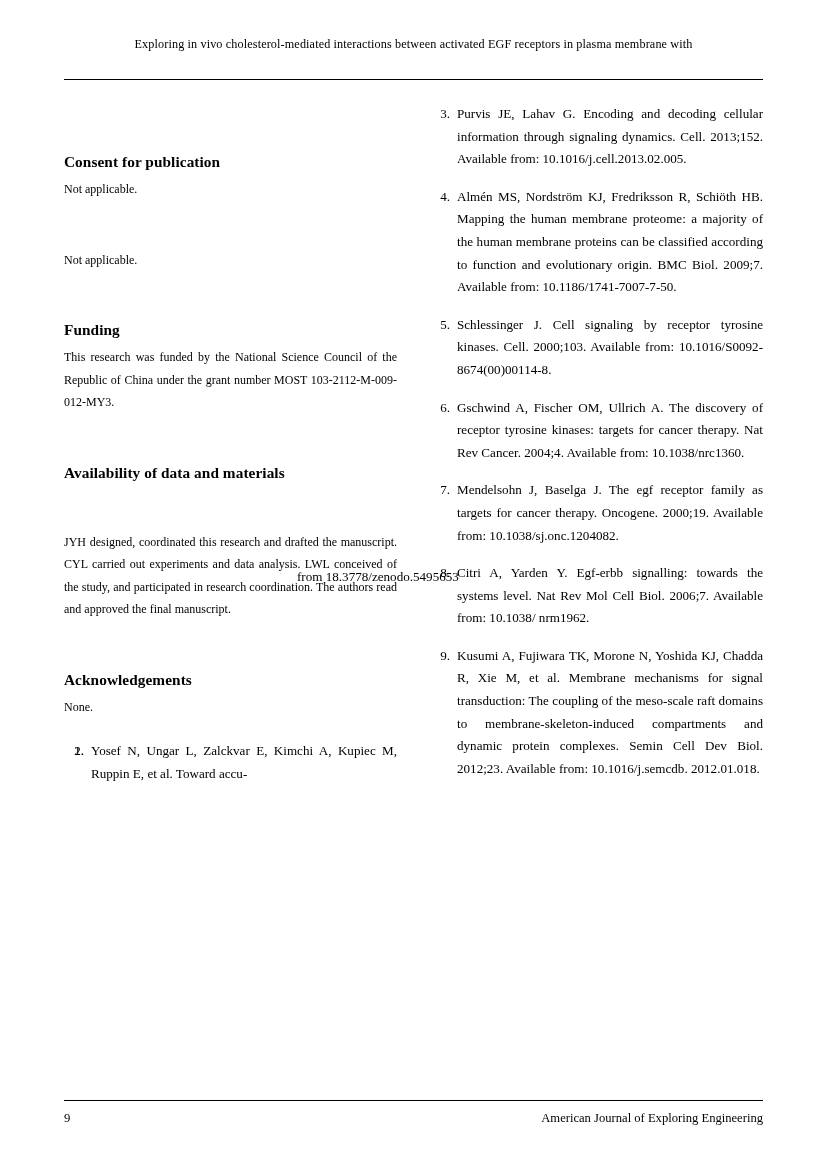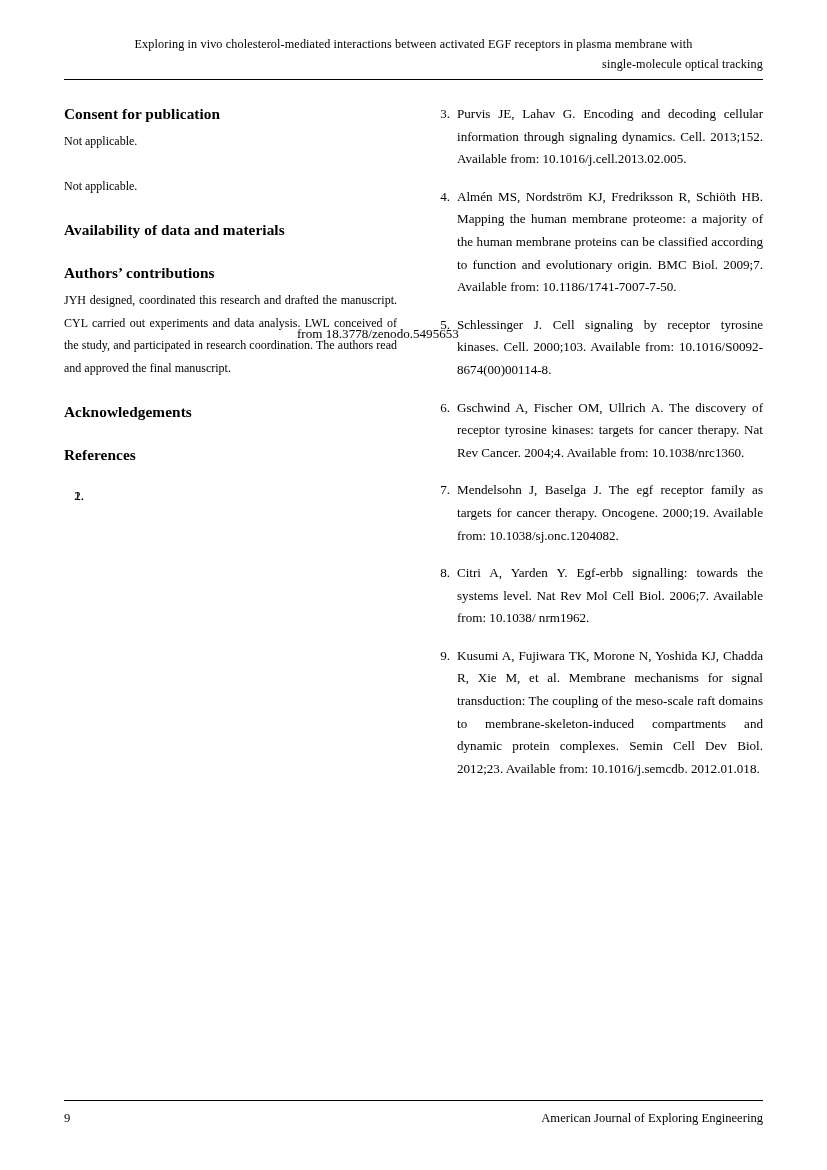--- a/index.html
+++ b/index.html
@@ -58,21 +58,21 @@
   .col-left { left: 0; }
   .col-right { left: 366px; }
 
   h2.sec {
     font-size: 15.3px;
     font-weight: bold;
     margin: 0 0 6px 0;
     line-height: 21px;
     letter-spacing: 0.005em;
   }
-  .sec-block { margin-bottom: 22px; }
+  .sec-block { margin-bottom: 22px; margin-top: 48px; }
   .sec-block.tight { margin-bottom: 20px; }
   p.body {
     font-size: 12px;
     line-height: 22.5px;
     margin: 0;
     text-align: justify;
     text-justify: inter-word;
   }
   p.body.nojust { text-align: left; }
 
@@ -148,62 +148,63 @@
   }
   .clear { clear: both; }
 </style>
 </head>
 <body>
 
 <div class="page">
 
   <div class="runhead">
     <span class="l1">Exploring in vivo cholesterol-mediated interactions between activated EGF receptors in plasma membrane with</span>
-    <span class="l2">single-molecule optical tracking</span>
   </div>
   <div class="runhead-rule"></div>
 
   <div class="cols">
 
     <div class="col col-left">
 
       <div class="sec-block">
         <h2 class="sec">Consent for publication</h2>
         <p class="body nojust">Not applicable.</p>
       </div>
 
       <div class="sec-block">
         <p class="body nojust">Not applicable.</p>
       </div>
 
+      <div class="sec-block">
+        <h2 class="sec">Funding</h2>
+        <p class="body">This research was funded by the National Science Council of the Republic of China under the grant number MOST 103-2112-M-009-012-MY3.</p>
+      </div>
 
       <div class="sec-block overlap">
         <h2 class="sec">Availability of data and materials</h2>
         <span class="over-text" style="top:104px">from 18.3778/zenodo.5495653</span>
       </div>
 
       <div class="sec-block">
-        <h2 class="sec">Authors’ contributions</h2>
         <p class="body">JYH designed, coordinated this research and drafted the manuscript. CYL carried out experiments and data analysis. LWL conceived of the study, and participated in research coordination. The authors read and approved the final manuscript.</p>
       </div>
 
       <div class="sec-block">
         <h2 class="sec">Acknowledgements</h2>
-      </div>
-
-      <div class="sec-block tight">
-        <h2 class="sec">References</h2>
-      </div>
+        <p class="body nojust">None.</p>
+      </div>
+
 
       <ol class="refs">
         <li>
           <span class="num">1.</span>
         </li>
         <li>
           <span class="num">2.</span>
+          <span>Yosef N, Ungar L, Zalckvar E, Kimchi A, Kupiec M, Ruppin E, et al. Toward accu-</span>
         </li>
       </ol>
 
     </div>
 
     <div class="col col-right">
 
 
       <ol class="refs">
         <li>

